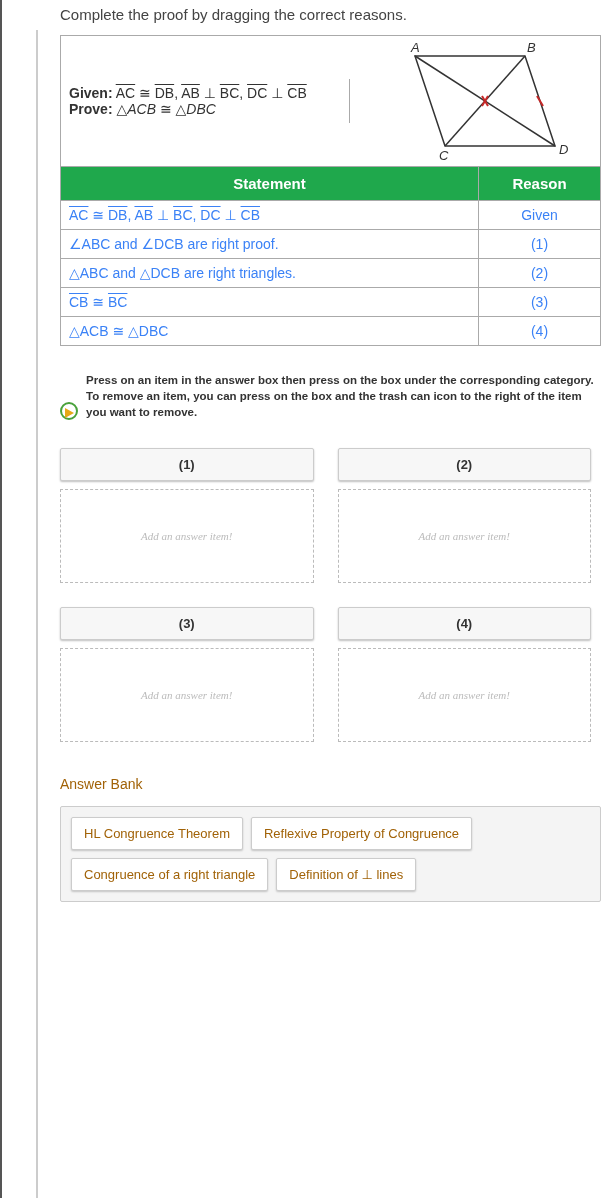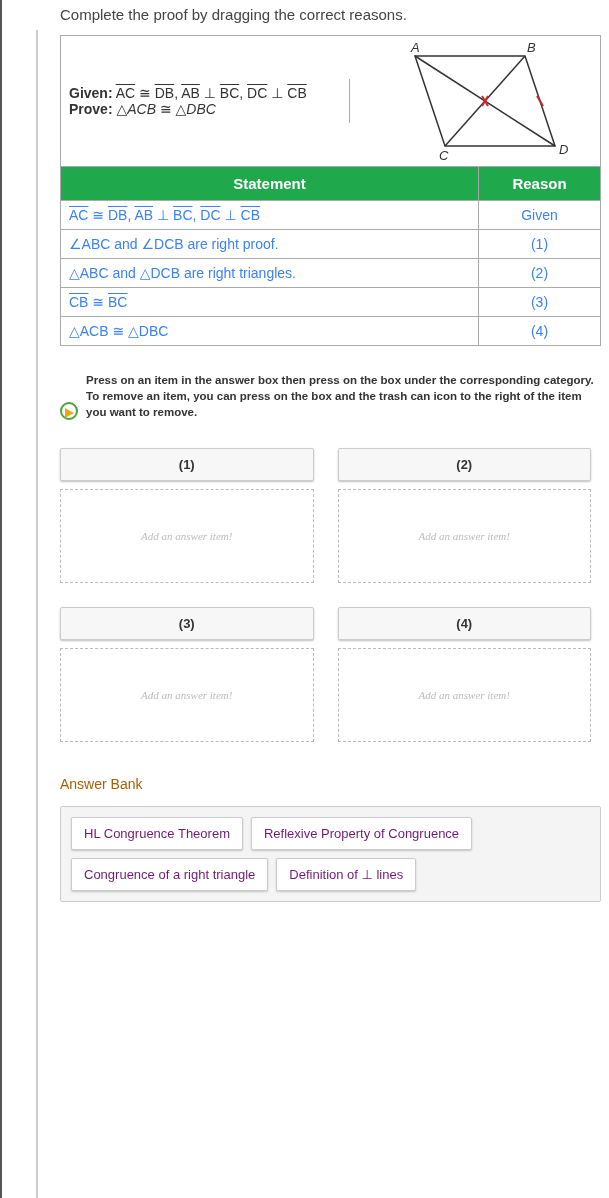--- a/index.html
+++ b/index.html
@@ -153,21 +153,21 @@
     flex-wrap: wrap;
     gap: 8px;
   }
   .bank-item {
     background: #fff;
     border: 1px solid #ccc;
     border-radius: 2px;
     box-shadow: 0 1px 2px rgba(0,0,0,0.2);
     padding: 8px 12px;
     font-size: 13px;
-    color: #701a75;
+    color: #a16207;
     cursor: grab;
   }
   .tri { font-family: 'Arial Unicode MS', sans-serif; }
 </style>
 </head>
 <body>
 
 <div class="page">
   <div class="content">
     <div class="instr">Complete the proof by dragging the correct reasons.</div>

